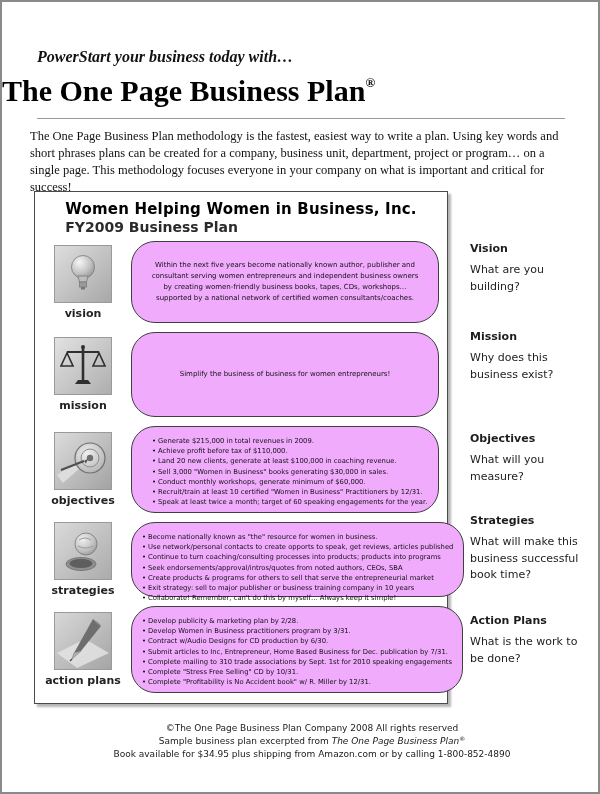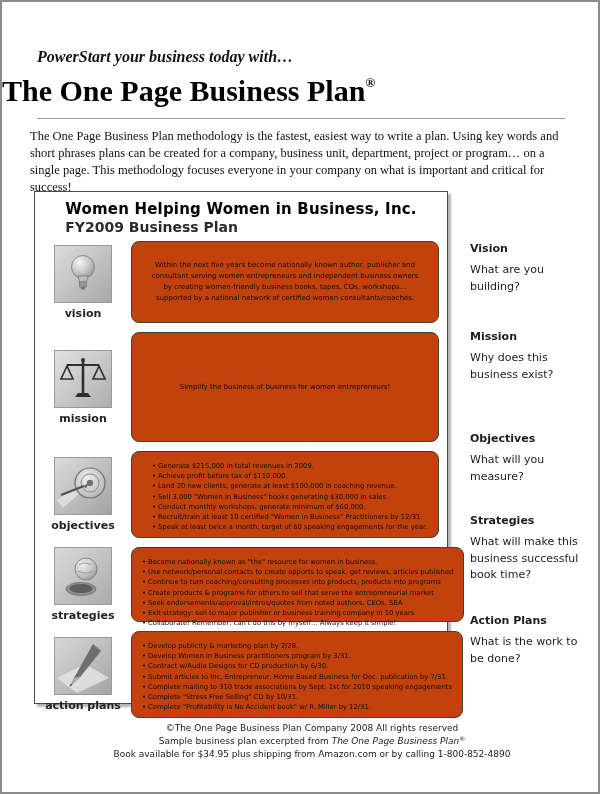--- a/index.html
+++ b/index.html
@@ -40,26 +40,26 @@
   .plan-row{display:flex; margin-bottom:9px;}
   .icon-col{
     width:96px; flex:0 0 96px; display:flex; flex-direction:column;
     align-items:center; justify-content:center;
   }
   .icon-frame{width:58px; height:58px; border:1px solid #9a9a9a; box-sizing:border-box;}
   .icon-frame svg{display:block;}
   .section-label{font-size:11px; font-weight:bold; color:#222; margin-top:4px;}
   .box-col{flex:1; margin-right:8px;}
   .rounded-box{
-    border:1.5px solid #3f3f3f; border-radius:8px; box-sizing:border-box;
-    padding:6px 10px; width:100%; background:#c2410c;
+    border:1.5px solid #3f3f3f; border-radius:24px; box-sizing:border-box;
+    padding:6px 10px; width:100%; background:#f0abfc;
   }
   .centered-box{display:flex; align-items:center; justify-content:center; text-align:center;}
   .box-vision{height:82px;}
-  .box-mission{height:110px;}
+  .box-mission{height:85px;}
   .box-objectives{height:87px;padding-left:20px;}
   .box-strategies{height:75px;}
   .box-actions{height:87px;}
   .box-text{font-size:7px; line-height:1.55; color:#111; max-width:268px;}
   .bullet-line{font-size:6.8px; line-height:1.5; color:#111; white-space:nowrap;}
   .bullet-list{padding-top:2px;}
   .box-objectives .bullet-list, .box-strategies .bullet-list, .box-actions .bullet-list{padding-top:3px;}
   .bullet-char{margin-right:2px;}
   
   .annotations{position:absolute; left:468px; top:0; width:120px;}
@@ -215,22 +215,22 @@
           </svg>
         </div>
         <div class="section-label">strategies</div>
       </div>
       <div class="box-col">
         <div class="rounded-box box-strategies">
           <div class="bullet-list">
               <div class="bullet-line"><span class="bullet-char">•</span><span>Become nationally known as "the" resource for women in business.</span></div>
               <div class="bullet-line"><span class="bullet-char">•</span><span>Use network/personal contacts to create opports to speak, get reviews, articles published</span></div>
               <div class="bullet-line"><span class="bullet-char">•</span><span>Continue to turn coaching/consulting processes into products; products into programs</span></div>
+              <div class="bullet-line"><span class="bullet-char">•</span><span>Seek endorsements/approval/intros/quotes from noted authors, CEOs, SBA</span></div>
               <div class="bullet-line"><span class="bullet-char">•</span><span>Create products &amp; programs for others to sell that serve the entrepreneurial market</span></div>
-              <div class="bullet-line"><span class="bullet-char">•</span><span>Seek endorsements/approval/intros/quotes from noted authors, CEOs, SBA</span></div>
               <div class="bullet-line"><span class="bullet-char">•</span><span>Exit strategy: sell to major publisher or business training company in 10 years</span></div>
               <div class="bullet-line"><span class="bullet-char">•</span><span>Collaborate! Remember, can't do this by myself… Always keep it simple!</span></div>
             </div>
         </div>
       </div>
     </div>
 
     <div class="plan-row">
       <div class="icon-col">
         <div class="icon-frame">

